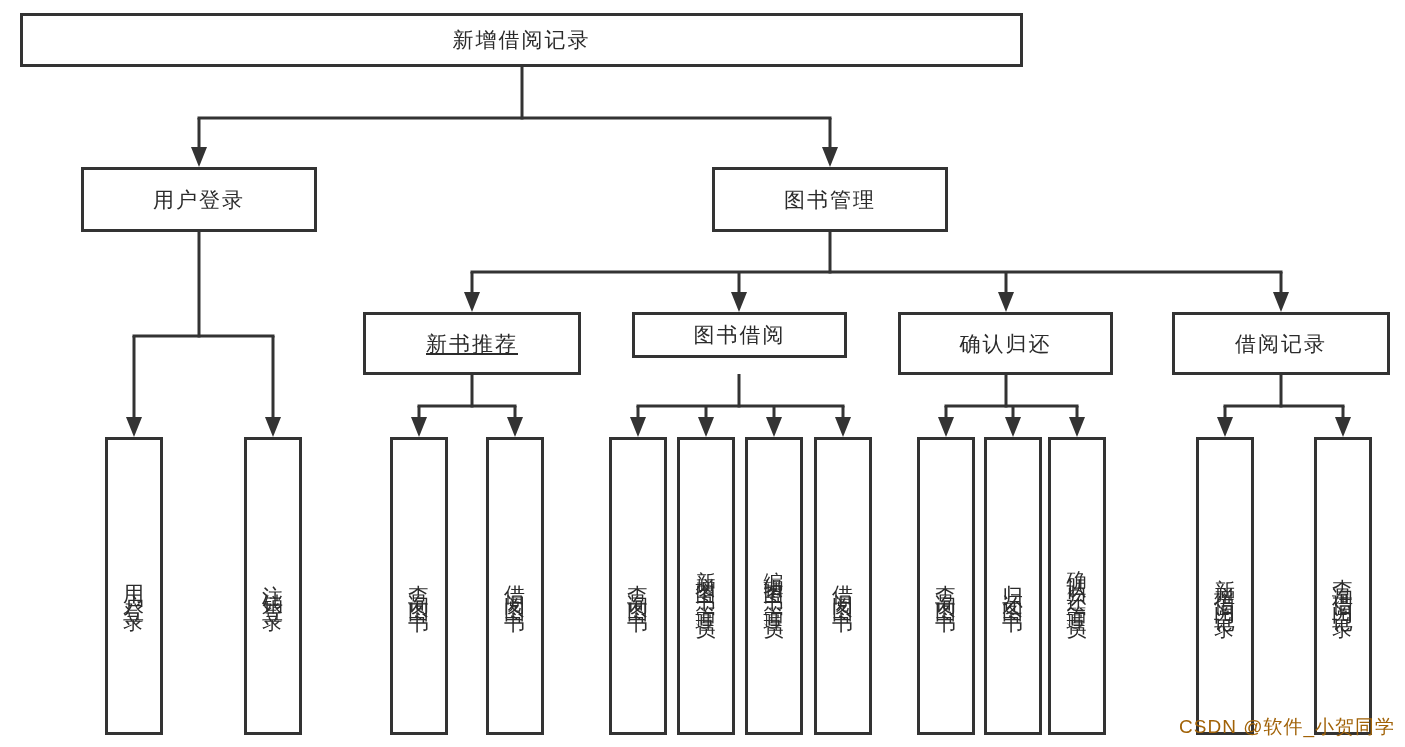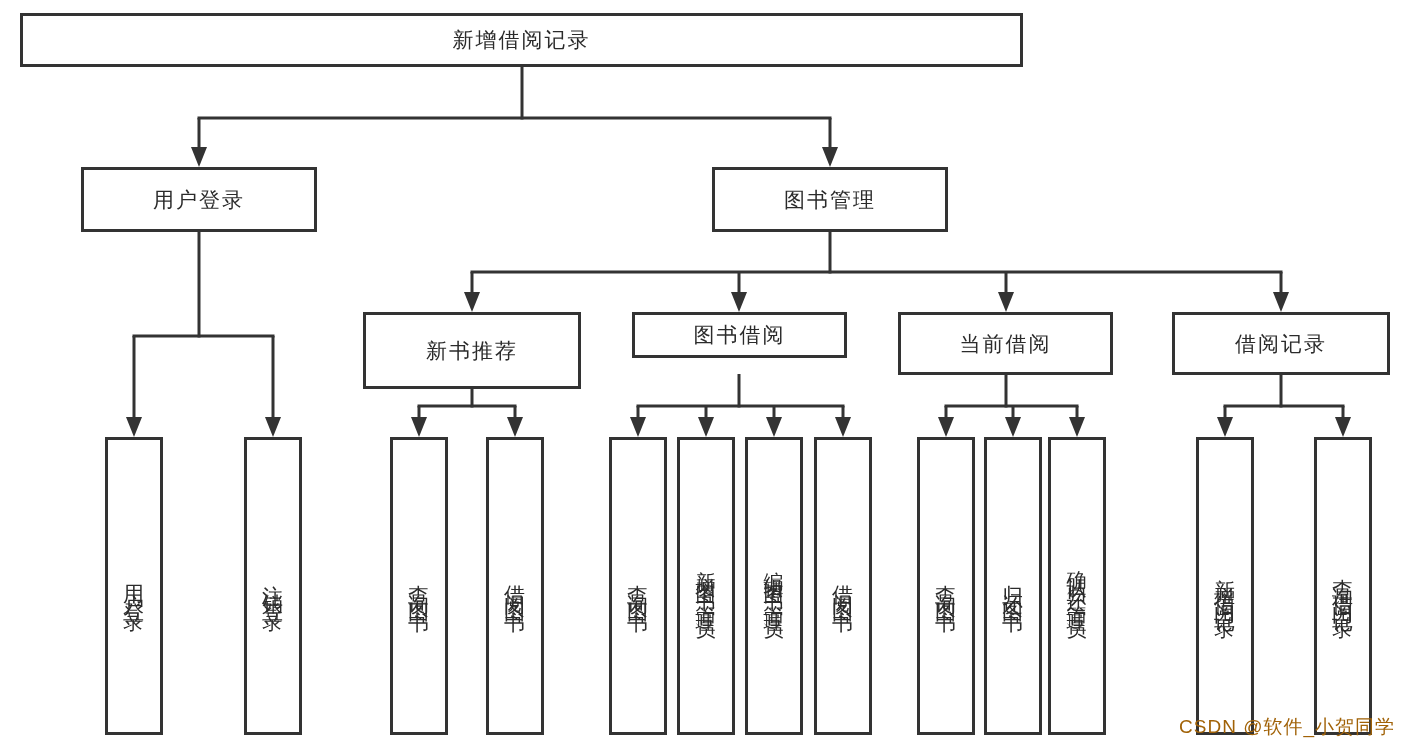--- a/index.html
+++ b/index.html
@@ -132,23 +132,23 @@
       <polygon points="1217,417 1233,417 1225,437"></polygon>
       <polygon points="1335,417 1351,417 1343,437"></polygon>
     </g>
   </svg>
 
   <div class="node h" style="left:20px; top:13px; width:1003px; height:54px;">新增借阅记录</div>
 
   <div class="node h" style="left:81px; top:167px; width:236px; height:65px;">用户登录</div>
   <div class="node h" style="left:712px; top:167px; width:236px; height:65px;">图书管理</div>
 
-  <div class="node h" style="left:363px; top:312px; width:218px; height:77px;">新书推荐</div>
+  <div class="node h" style="left:363px; top:312px; width:218px; height:63px;text-decoration:underline;">新书推荐</div>
   <div class="node h" style="left:632px; top:312px; width:215px; height:46px;">图书借阅</div>
-  <div class="node h" style="left:898px; top:312px; width:215px; height:63px;">当前借阅</div>
+  <div class="node h" style="left:898px; top:312px; width:215px; height:63px;">确认归还</div>
   <div class="node h" style="left:1172px; top:312px; width:218px; height:63px;">借阅记录</div>
 
   <div class="node v" style="left:105px;">用户登录</div>
   <div class="node v" style="left:244px;">注销登录</div>
 
   <div class="node v" style="left:390px;">查询图书</div>
   <div class="node v" style="left:486px;">借阅图书</div>
 
   <div class="node v" style="left:609px;">查询图书</div>
   <div class="node v v-long" style="left:677px;">新增图书（管理员）</div>

